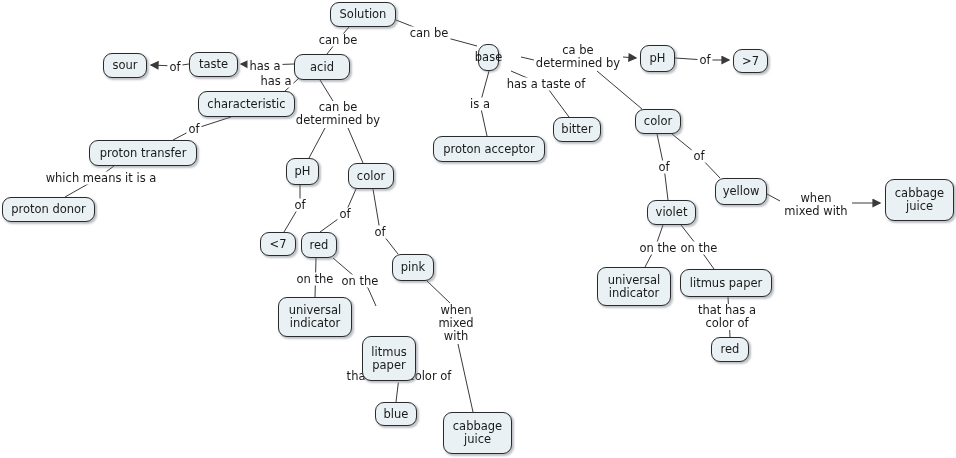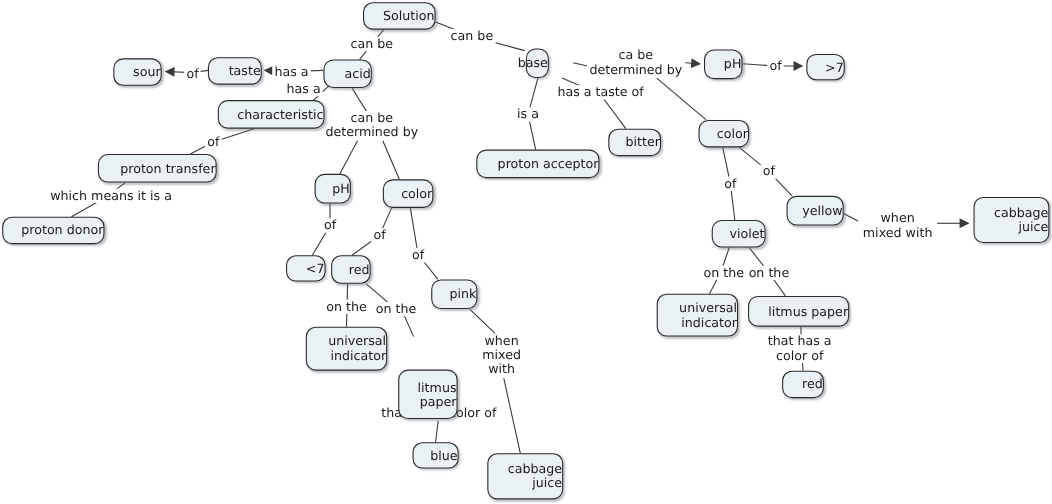--- a/index.html
+++ b/index.html
@@ -35,21 +35,21 @@
   }
   .node {
     position: absolute;
     box-sizing: border-box;
     background: var(--node-fill, #e9f1f4);
     border: 1px solid var(--node-border, #2b2b2b);
     border-radius: 9px;
     box-shadow: 1.5px 1.5px 2px rgba(110,120,130,0.45);
     display: flex;
     flex-direction: column;
-    align-items: flex-end;
+    align-items: center;
     justify-content: center;
     font-size: 11.5px;
     line-height: 13px;
     color: var(--text, #1a1a1a);
     white-space: nowrap;
     text-align: center;
   }
 </style>
 </head>
 <body>
@@ -170,21 +170,21 @@
     <div class="edge-label" style="left: 699px; top: 248px;">
       <div>on the</div>
     </div>
     <div class="edge-label" style="left: 727px; top: 317px;">
       <div>that has a</div>
       <div>color of</div>
     </div>
     <div class="node" style="left: 330px; top: 2px; width: 66px; height: 25px;">
       <div>Solution</div>
     </div>
-    <div class="node" style="left: 294px; top: 54px; width: 44px; height: 26px;">
+    <div class="node" style="left: 294px; top: 54px; width: 56px; height: 26px;">
       <div>acid</div>
     </div>
     <div class="node" style="left: 189px; top: 52px; width: 49px; height: 25px;">
       <div>taste</div>
     </div>
     <div class="node" style="left: 103px; top: 53px; width: 44px; height: 25px;">
       <div>sour</div>
     </div>
     <div class="node" style="left: 198px; top: 91px; width: 97px; height: 26px;">
       <div>characteristic</div>

